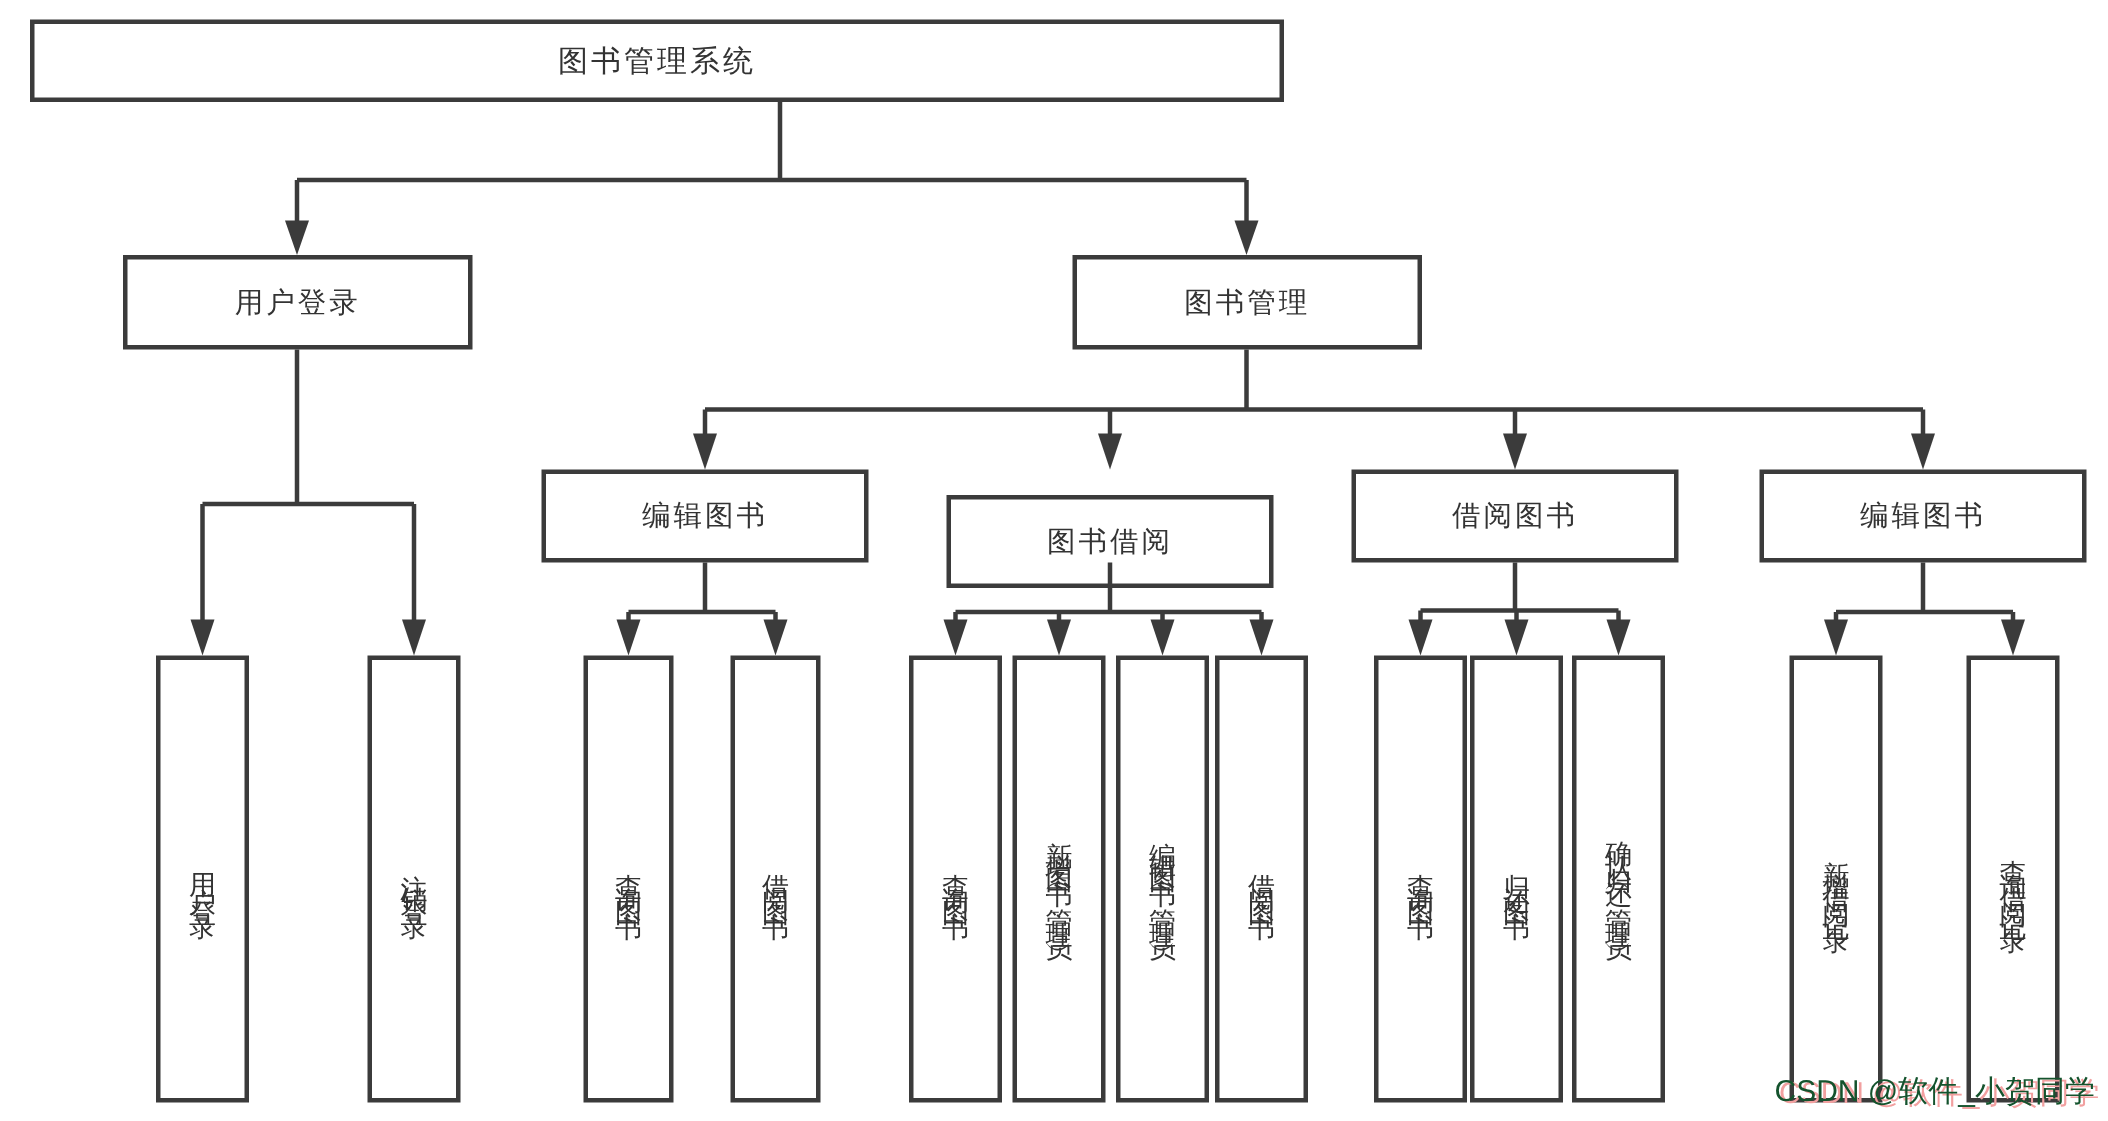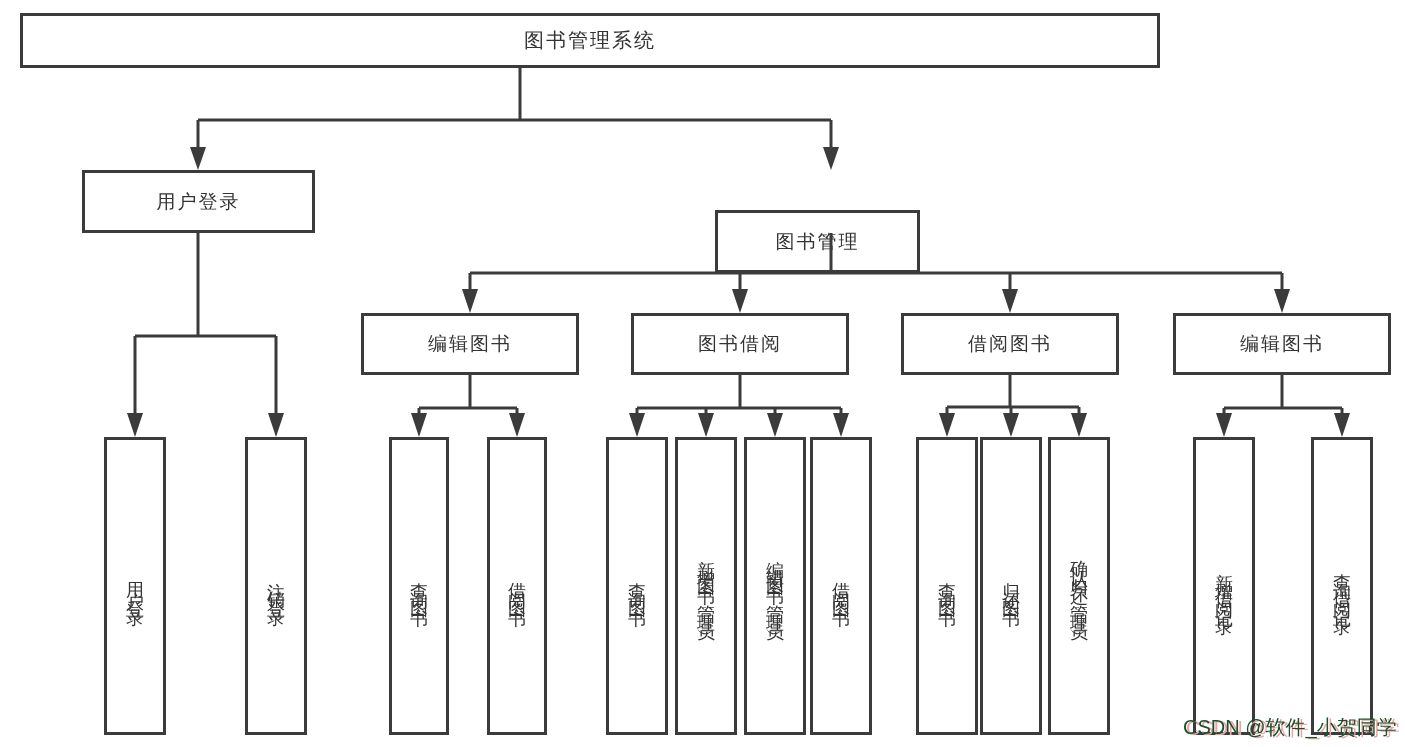--- a/index.html
+++ b/index.html
@@ -82,35 +82,35 @@
     <path d="M1079,407 V414"></path>
       <polygon points="1071,413 1087,413 1079,437"></polygon>
 
     <path d="M1282,375 V408 M1224,408 H1342"></path>
     <path d="M1224,408 V414"></path>
       <polygon points="1216,413 1232,413 1224,437"></polygon>
     <path d="M1342,408 V414"></path>
       <polygon points="1334,413 1350,413 1342,437"></polygon>
   </svg>
 
-  <div class="box rootbox" style="left:20px;top:13px;width:1140px;height:55px;">
+  <div class="box rootbox" style="left:20px;top:13px;width:836px;height:55px;">
     <span>图书管理系统</span>
   </div>
 
   <div class="box hbox" style="left:82px;top:170px;width:233px;height:63px;">
     <span>用户登录</span>
   </div>
-  <div class="box hbox" style="left:715px;top:170px;width:205px;height:63px;margin-top:40px;">
+  <div class="box hbox" style="left:715px;top:170px;width:233px;height:63px;">
     <span>图书管理</span>
   </div>
 
   <div class="box hbox" style="left:361px;top:313px;width:218px;height:62px;">
     <span>编辑图书</span>
   </div>
-  <div class="box hbox" style="left:631px;top:313px;width:218px;height:62px;">
+  <div class="box hbox" style="left:631px;top:330px;width:218px;height:62px;">
     <span>图书借阅</span>
   </div>
   <div class="box hbox" style="left:901px;top:313px;width:218px;height:62px;">
     <span>借阅图书</span>
   </div>
   <div class="box hbox" style="left:1173px;top:313px;width:218px;height:62px;">
     <span>编辑图书</span>
   </div>
 
   <div class="box vbox" style="left:104px;top:437px;width:62px;height:298px;">

